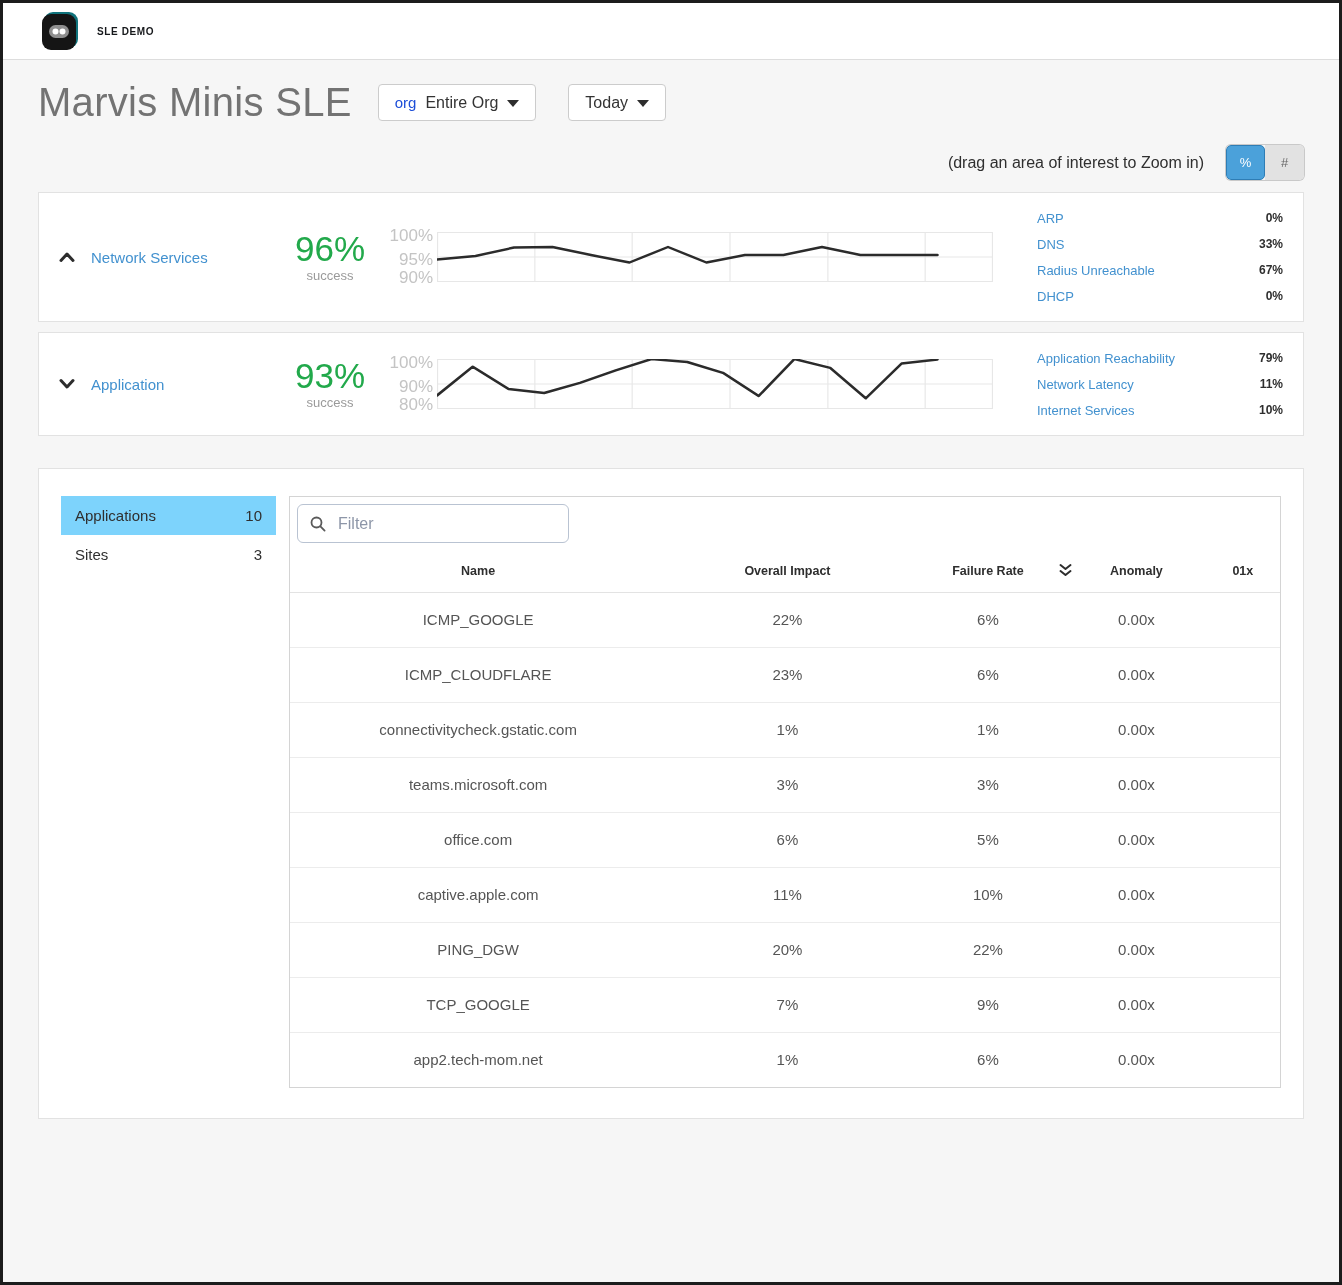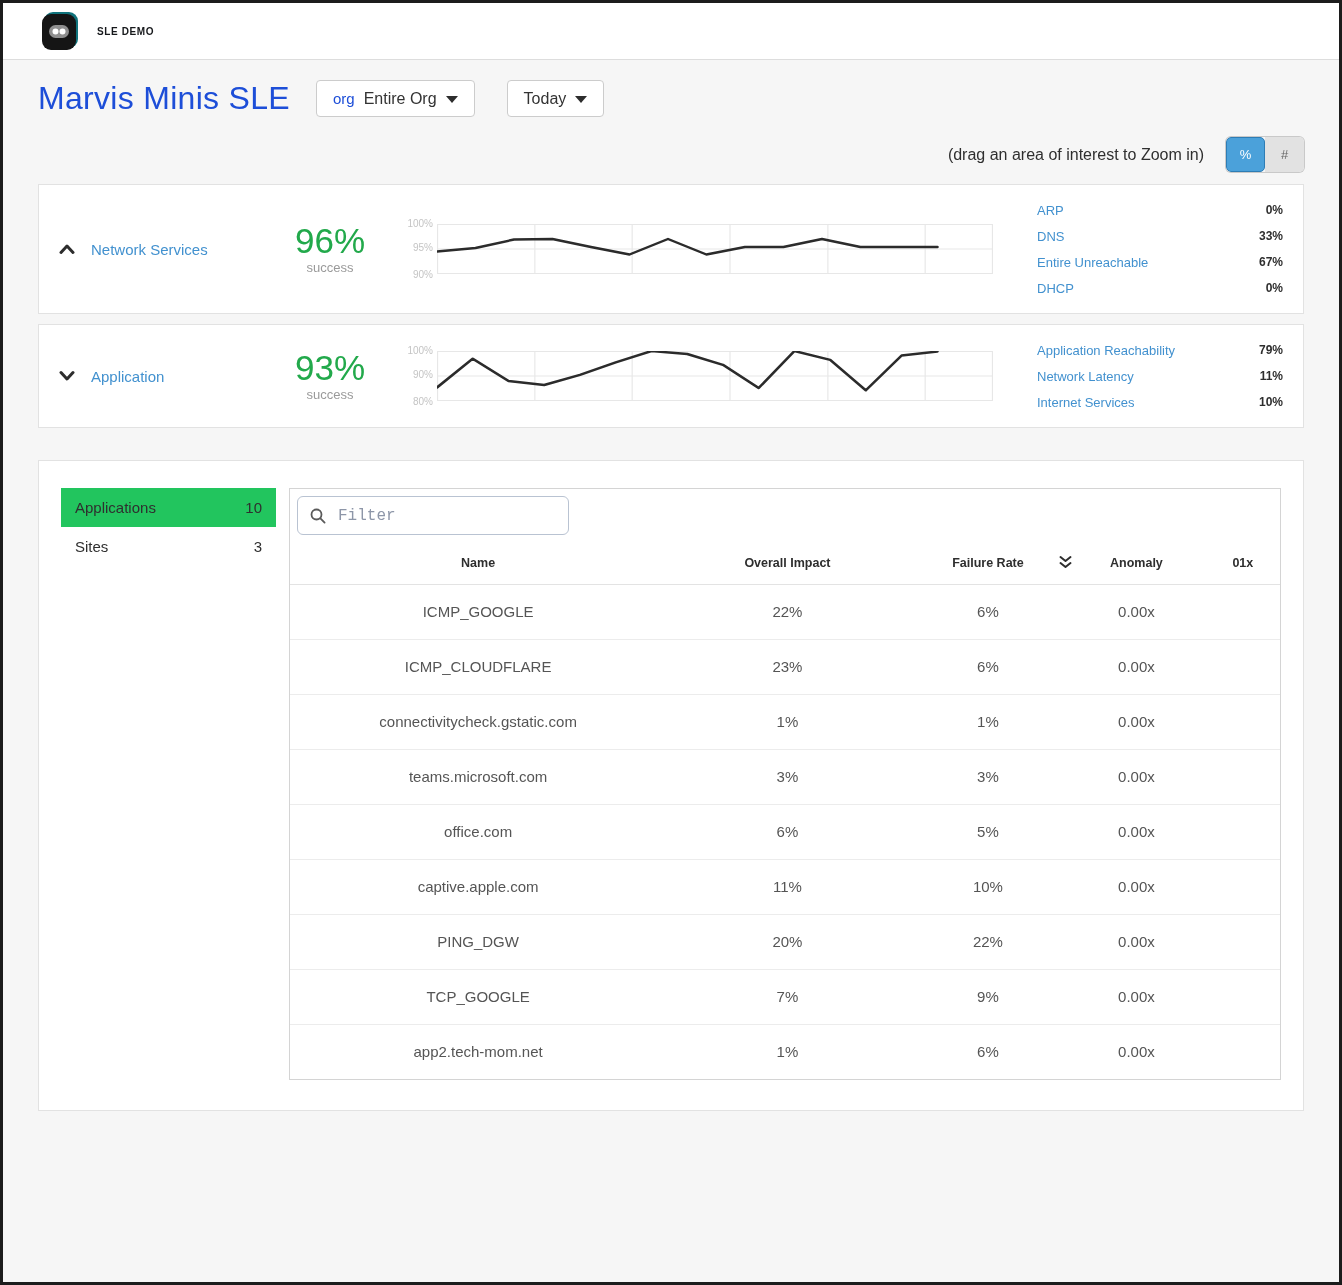--- a/index.html
+++ b/index.html
@@ -10,21 +10,21 @@
     border:3px solid #1c1c1c;
     overflow:hidden;
   }
   
   .topbar { height:57px; background:#fff; border-bottom:1px solid #ddd;
     display:flex; align-items:center; padding:0 0 0 38px; gap:18px; }
   .brand { font-size:10px; font-weight:bold; letter-spacing:.6px; color:#16181b; }
   
   .page { padding:20px 35px 0; }
   .title-row { display:flex; align-items:center; gap:26px; margin-bottom:20px; }
-  h1.page-title { font-size:32px; font-weight:300; color:#1d4ed8; letter-spacing:.3px; }
+  h1.page-title { font-size:40px; font-weight:300; color:#737373; letter-spacing:.3px; }
   .select-box { background:#fff; border:1px solid #ccc; border-radius:4px;
     height:37px; display:flex; align-items:center; gap:9px; padding:0 16px;
     font-size:16px; color:#333; cursor:pointer; }
   .select-box .pre { color:#1d4ed8; font-size:15px; }
   .caret { width:0; height:0; border-left:6px solid transparent; border-right:6px solid transparent;
     border-top:7px solid #2d2d2d; margin-top:2px; }
   .zoom-row { display:flex; align-items:center; justify-content:flex-end; gap:22px; margin-bottom:12px; }
   .zoom-hint { font-size:16px; color:#2f2f2f; }
   .unit-toggle { display:flex; border-radius:5px; overflow:hidden; box-shadow:0 0 0 1px #c9c9c9; }
   .unit-btn { width:39px; height:35px; display:flex; align-items:center; justify-content:center;
@@ -33,48 +33,48 @@
   .unit-btn.inactive { background:#e2e2e2; color:#666; }
   
   .sle-card { background:#fff; border:1px solid #e2e2e2; display:flex; align-items:center;
     padding:12px 20px; margin-bottom:10px; }
   .sle-head { width:212px; display:flex; align-items:center; gap:16px; cursor:pointer; }
   .sle-name { font-size:15px; color:#4291cf; cursor:pointer; }
   .sle-score { width:118px; text-align:center; }
   .score-val { font-size:35px; color:#22a94b; line-height:1.05; }
   .score-label { font-size:13px; color:#9a9a9a; }
   .chart-wrap { flex:1; display:flex; align-items:center; margin:0 4px 0 12px; }
-  .yaxis { width:36px; position:relative; height:50px; font-size:10px; color:#c4c4c4; }
+  .yaxis { width:36px; position:relative; height:50px; font-size:17px; color:#c4c4c4; }
   .yaxis span { position:absolute; right:4px; }
   .yaxis .t0 { top:-6px; } .yaxis .t1 { top:18px; } .yaxis .t2 { bottom:-6px; }
   .spark { flex:1; height:50px; display:block; cursor:crosshair; }
   .grid-line { stroke:#e7e7e7; stroke-width:1; }
   .sle-classifiers { width:246px; margin-left:40px; }
   .classifier-row { display:flex; justify-content:space-between; align-items:center; height:26px; }
   .classifier-label { font-size:13px; color:#4291cf; cursor:pointer; }
   .classifier-value { font-size:12px; font-weight:bold; color:#2e2e2e; }
   
   .tabs-card { background:#fff; border:1px solid #e2e2e2; margin-top:32px; }
   .tabbar { display:flex; border-bottom:1px solid #ddd; padding-left:2px; }
   .tab { padding:0 20px; height:36px; display:flex; align-items:center; font-size:14px;
     color:#4c4c4c; cursor:pointer; margin-right:5px; }
   .tab.active { background:#e9f2fa; color:#1f1f1f; font-weight:bold;
     border-bottom:3px solid #1673b2; padding-top:3px; }
   .tab-body { display:flex; padding:27px 22px 30px; gap:13px; align-items:flex-start; }
   .category-list { width:215px; }
   .category-item { display:flex; justify-content:space-between; padding:11px 14px;
     font-size:15px; color:#2f2f2f; cursor:pointer; }
-  .category-item.selected { background:#22c55e; }
+  .category-item.selected { background:#7dd3fc; }
   
   .table-panel { flex:1; border:1px solid #d4d4d4; }
   .filter-row { padding:7px; }
   .filter-box { width:272px; height:39px; border:1px solid #b9c3d2; border-radius:6px;
     display:flex; align-items:center; padding:0 12px; gap:12px; background:#fff; }
   .filter-box input { border:none; outline:none; flex:1; font-size:16px; color:#333;
-    font-family:Liberation Mono, monospace; background:transparent; }
+    font-family:Liberation Sans, sans-serif; background:transparent; }
   .filter-box input::placeholder { color:#8d96a8; }
   table.items { width:100%; border-collapse:collapse; }
   table.items th { font-size:12.5px; font-weight:bold; color:#2e2e2e; height:42px;
     text-align:center; border-bottom:1px solid #e3e3e3; position:relative; }
   table.items td { height:55px; text-align:center; font-size:15px; color:#555;
     border-bottom:1px solid #ececec; }
   table.items tr:last-child td { border-bottom:none; }
   td.name-cell { color:#4a9fd9; cursor:pointer;margin-top:28px; }
   .sort-icon { position:absolute; right:-6px; top:13px; cursor:pointer; }
   
@@ -155,21 +155,21 @@
     <div class="sle-classifiers">
       <div class="classifier-row">
         <span class="classifier-label">ARP</span>
         <span class="classifier-value">0%</span>
       </div>
       <div class="classifier-row">
         <span class="classifier-label">DNS</span>
         <span class="classifier-value">33%</span>
       </div>
       <div class="classifier-row">
-        <span class="classifier-label">Entire Unreachable</span>
+        <span class="classifier-label">Radius Unreachable</span>
         <span class="classifier-value">67%</span>
       </div>
       <div class="classifier-row">
         <span class="classifier-label">DHCP</span>
         <span class="classifier-value">0%</span>
       </div>
     </div>
   </div>
 
   <div class="sle-card">

